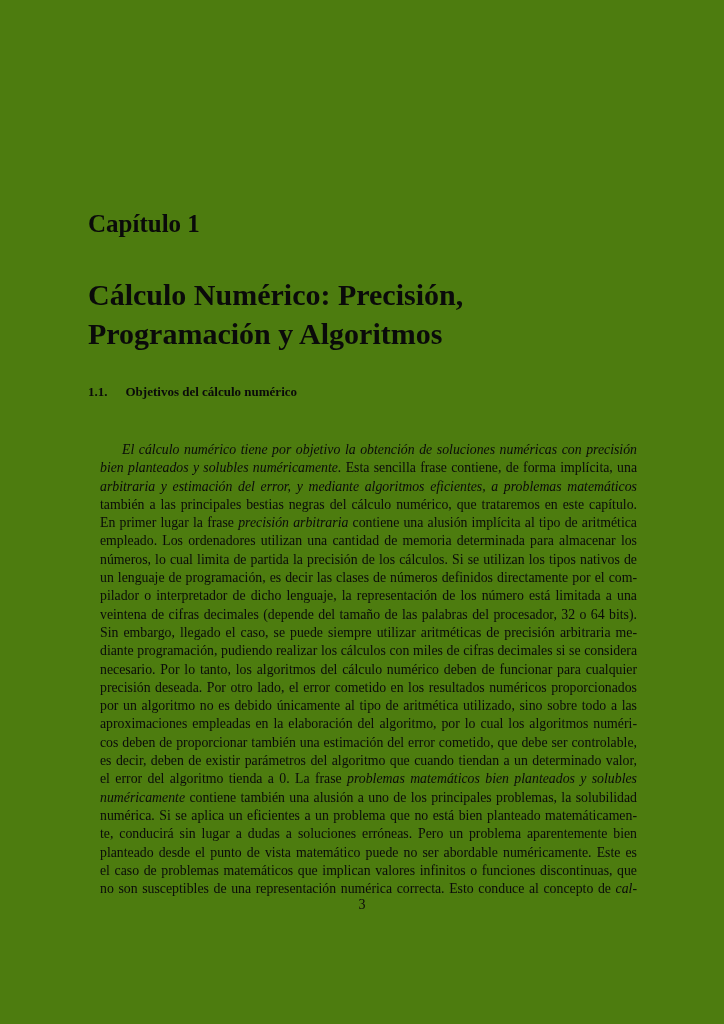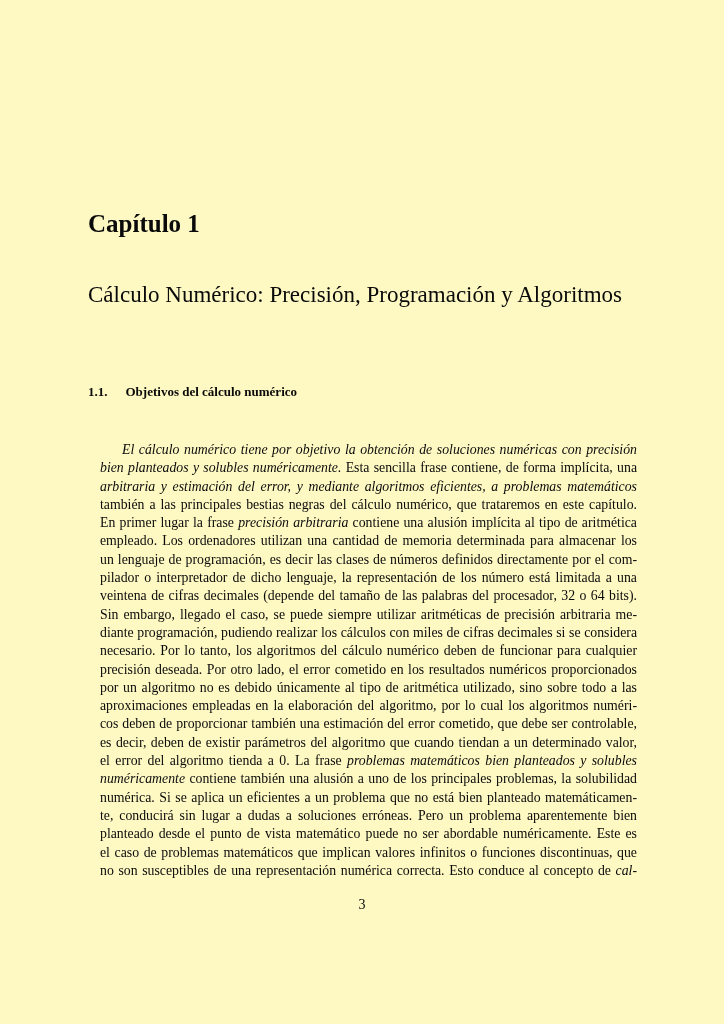--- a/index.html
+++ b/index.html
@@ -4,41 +4,41 @@
 <style>
   html, body {
     margin: 0;
     padding: 0;
     background: #ffffff;
   }
   .page {
     position: relative;
     width: 724px;
     height: 1024px;
-    background: #fef9c3;
+    background: #4d7c0f;
     color: #0a0a0a;
     font-family: "Liberation Serif", "DejaVu Serif", serif;
     overflow: hidden;
   }
   .chapter-label {
     position: absolute;
     left: 88px;
     top: 210px;
     width: 549px;
     font-size: 25px;
     font-weight: bold;
     line-height: 1.1;
   }
   .chapter-title {
     position: absolute;
     left: 88px;
     top: 275px;
     width: 549px;
-    font-size: 23px;
-    font-weight: normal;
+    font-size: 30px;
+    font-weight: bold;
     line-height: 39px;
   }
   .section-heading {
     position: absolute;
     left: 88px;
     top: 384px;
     width: 549px;
     font-size: 13px;
     font-weight: bold;
     line-height: 1.2;
@@ -90,20 +90,21 @@
     <span class="sec-num">1.1.</span><span class="sec-title">Objetivos del cálculo numérico</span>
   </div>
 
   <div class="body-text">
       <div class="body-line indent"><span class="it">El cálculo numérico tiene por objetivo la obtención de soluciones numéricas con precisión</span></div>
       <div class="body-line"><span class="it">bien planteados y solubles numéricamente.</span><span> Esta sencilla frase contiene, de forma implícita, una</span></div>
       <div class="body-line"><span class="it">arbitraria y estimación del error, y mediante algoritmos eficientes, a problemas matemáticos</span></div>
       <div class="body-line"><span>también a las principales bestias negras del cálculo numérico, que trataremos en este capítulo.</span></div>
       <div class="body-line"><span>En primer lugar la frase </span><span class="it">precisión arbitraria</span><span> contiene una alusión implícita al tipo de aritmética</span></div>
       <div class="body-line"><span>empleado. Los ordenadores utilizan una cantidad de memoria determinada para almacenar los</span></div>
+      <div class="body-line"><span>números, lo cual limita de partida la precisión de los cálculos. Si se utilizan los tipos nativos de</span></div>
       <div class="body-line"><span>un lenguaje de programación, es decir las clases de números definidos directamente por el com-</span></div>
       <div class="body-line"><span>pilador o interpretador de dicho lenguaje, la representación de los número está limitada a una</span></div>
       <div class="body-line"><span>veintena de cifras decimales (depende del tamaño de las palabras del procesador, 32 o 64 bits).</span></div>
       <div class="body-line"><span>Sin embargo, llegado el caso, se puede siempre utilizar aritméticas de precisión arbitraria me-</span></div>
       <div class="body-line"><span>diante programación, pudiendo realizar los cálculos con miles de cifras decimales si se considera</span></div>
       <div class="body-line"><span>necesario. Por lo tanto, los algoritmos del cálculo numérico deben de funcionar para cualquier</span></div>
       <div class="body-line"><span>precisión deseada. Por otro lado, el error cometido en los resultados numéricos proporcionados</span></div>
       <div class="body-line"><span>por un algoritmo no es debido únicamente al tipo de aritmética utilizado, sino sobre todo a las</span></div>
       <div class="body-line"><span>aproximaciones empleadas en la elaboración del algoritmo, por lo cual los algoritmos numéri-</span></div>
       <div class="body-line"><span>cos deben de proporcionar también una estimación del error cometido, que debe ser controlable,</span></div>

